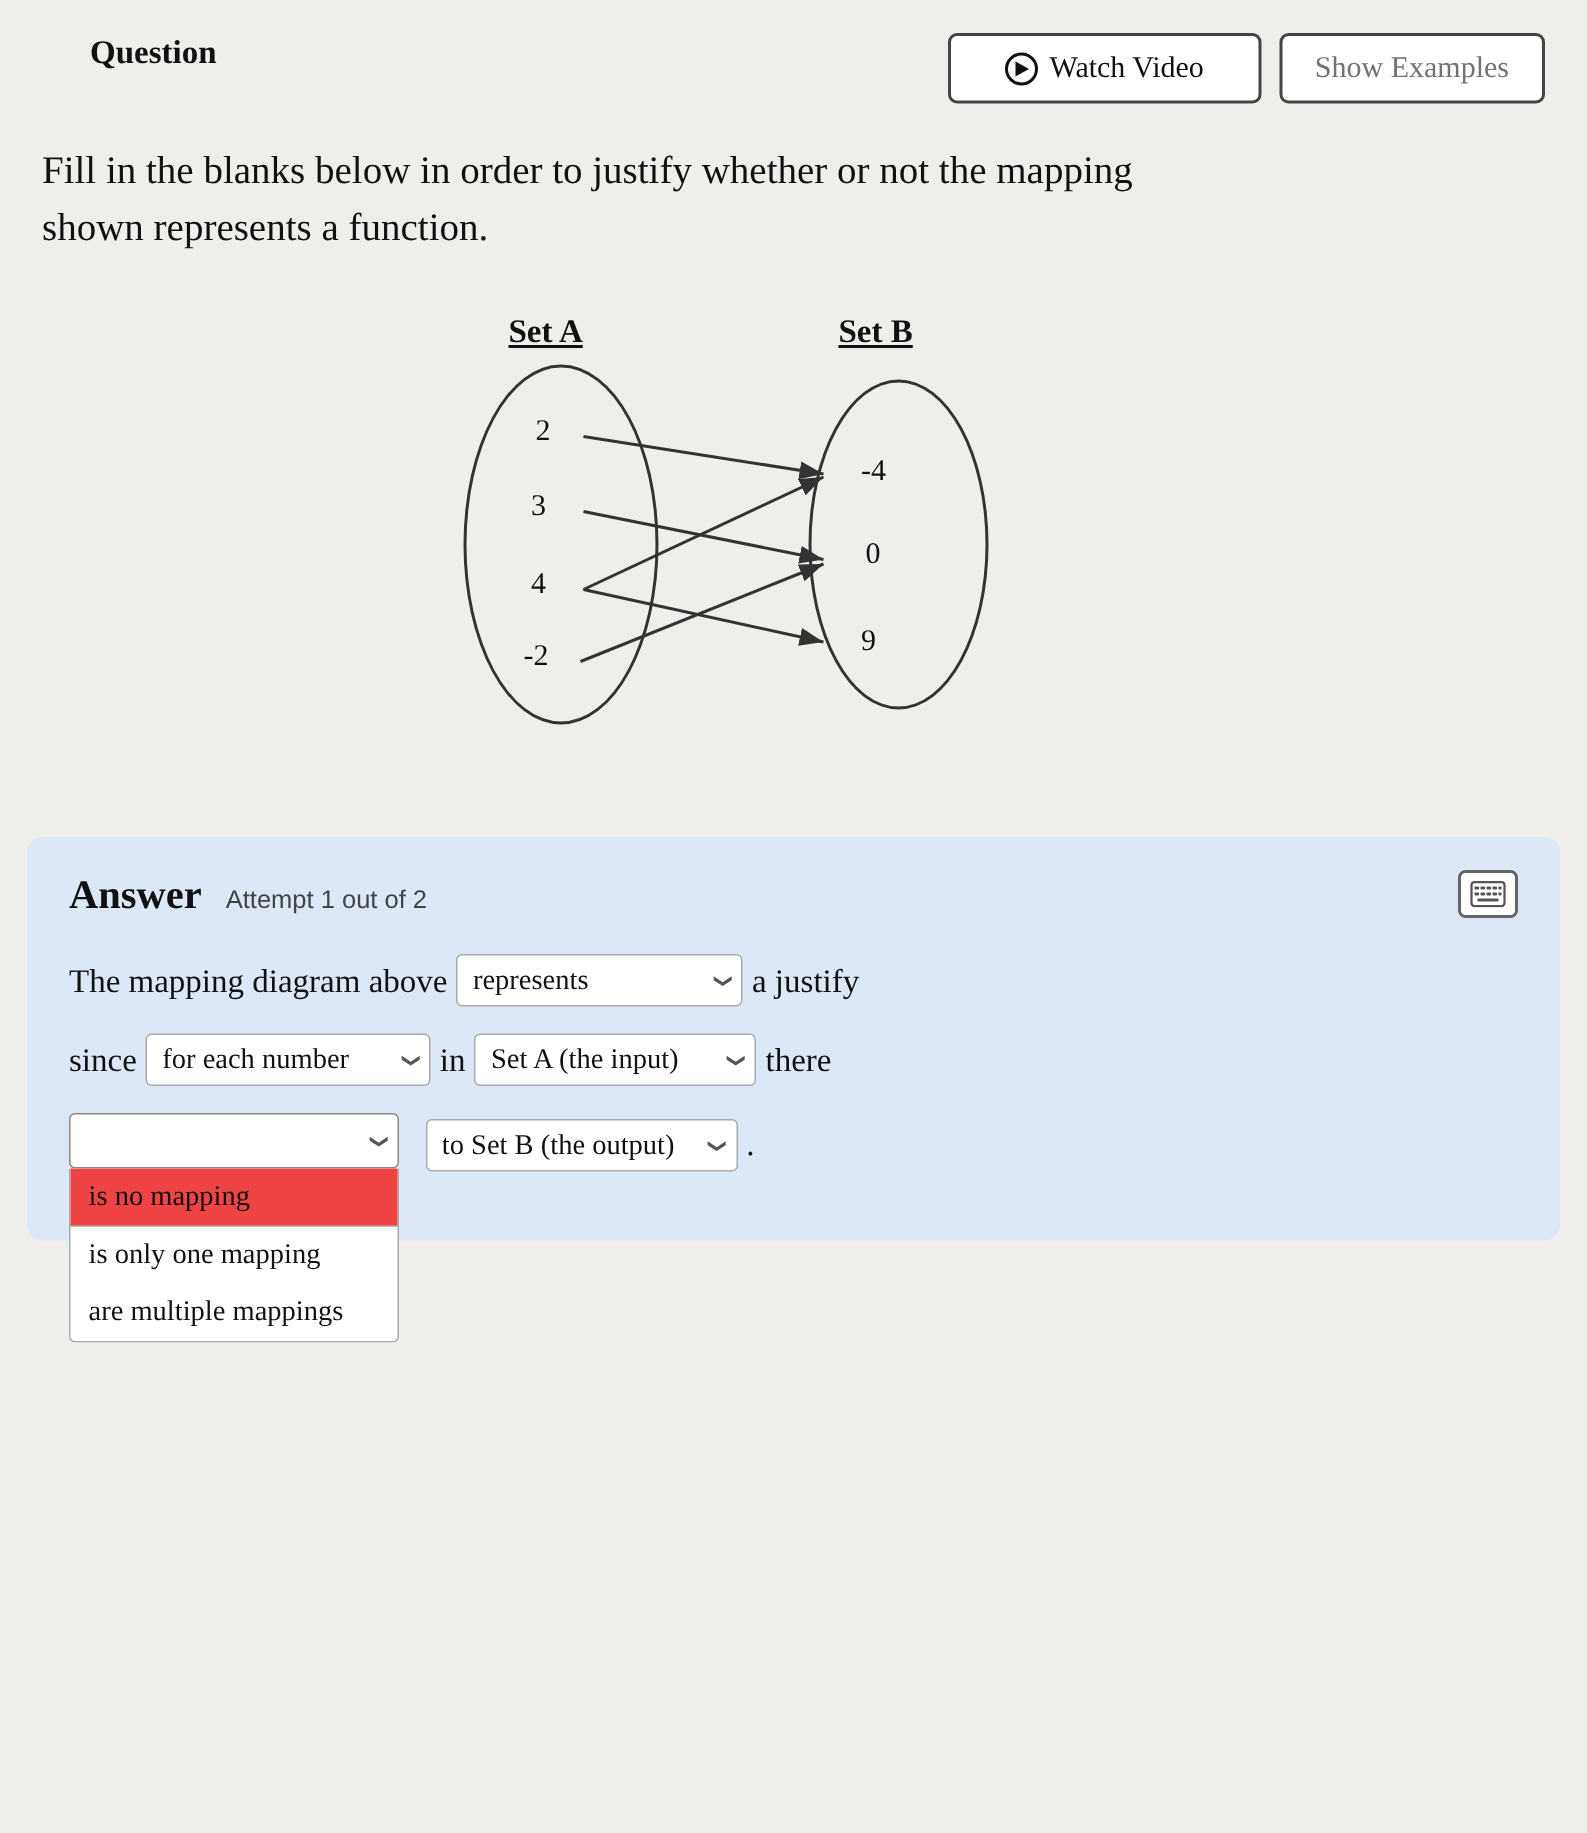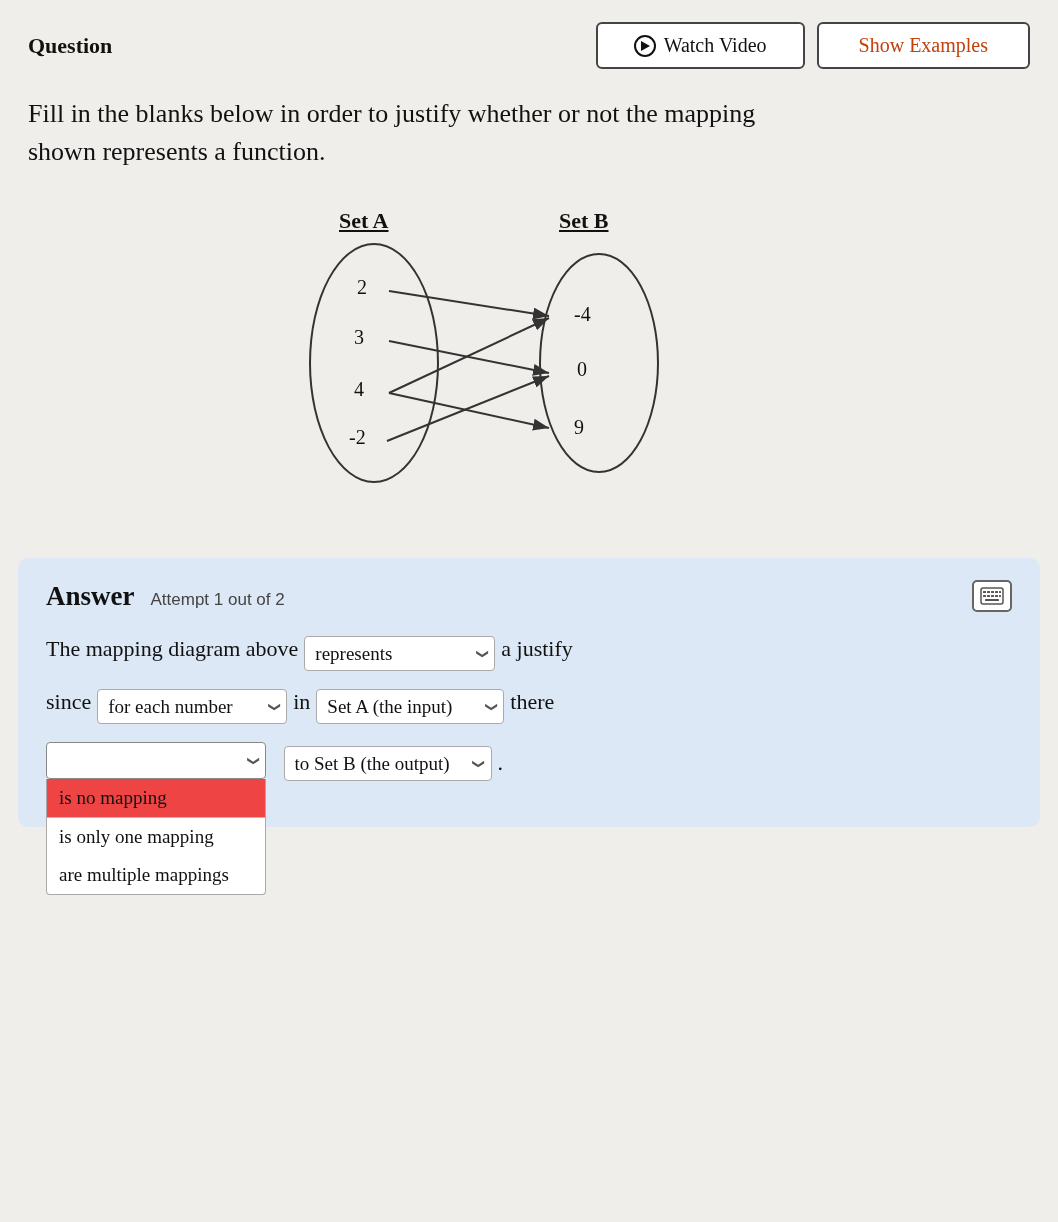--- a/index.html
+++ b/index.html
@@ -8,23 +8,23 @@
       background: #f0eeeb;
       width: 1058px;
       min-height: 1222px;
       position: relative;
       overflow-x: hidden;
     }
 
     
     .header {
       display: flex;
-      align-items: center;
       padding: 22px 28px 16px 28px;
       gap: 0;
+      margin-left: 32px;
     }
     .header-question {
       font-size: 22px;
       font-weight: bold;
       color: #111;
       flex: 1;
     }
     .btn-watch-video {
       display: flex;
       align-items: center;
@@ -53,26 +53,26 @@
       content: '';
       border-style: solid;
       border-width: 5px 0 5px 9px;
       border-color: transparent transparent transparent #111;
       display: block;
       margin-left: 2px;
     }
     .btn-show-examples {
       border: 2px solid #444;
       border-radius: 6px;
-      padding: 10px 40px;
+      padding: 10px 22px;
       font-size: 20px;
       font-family: Georgia, serif;
       background: white;
       cursor: pointer;
-      color: #c2410c;
+      color: #737373;
     }
 
     
     .question-text {
       font-size: 26px;
       color: #111;
       padding: 10px 28px 28px 28px;
       line-height: 1.45;
       font-weight: normal;
     }
@@ -179,20 +179,21 @@
       background: white;
       display: flex;
       align-items: center;
       justify-content: center;
     }
     .keyboard-icon svg { width: 24px; height: 18px; }
 
     
     .answer-row {
       display: flex;
+      align-items: center;
       margin-bottom: 18px;
       font-size: 22px;
       color: #111;
       flex-wrap: wrap;
       gap: 6px;
     }
 
     .answer-select {
       border: 1.5px solid #aaa;
       border-radius: 4px;

